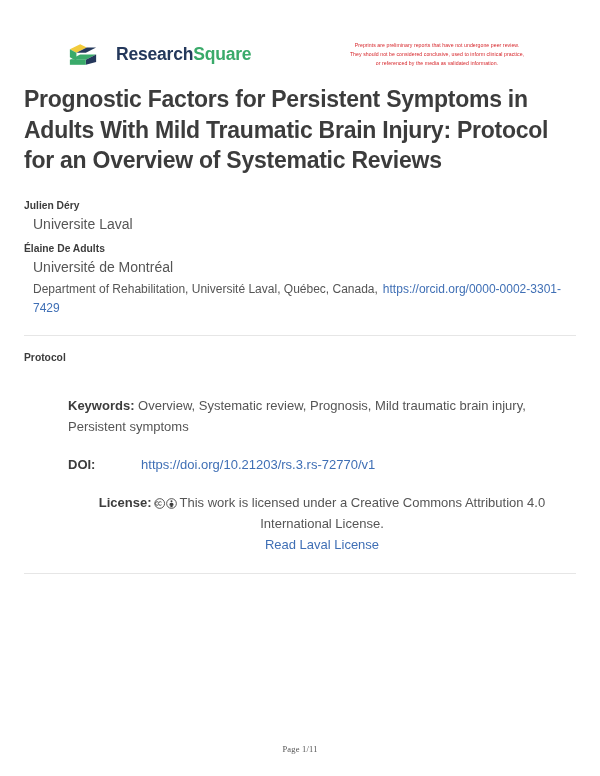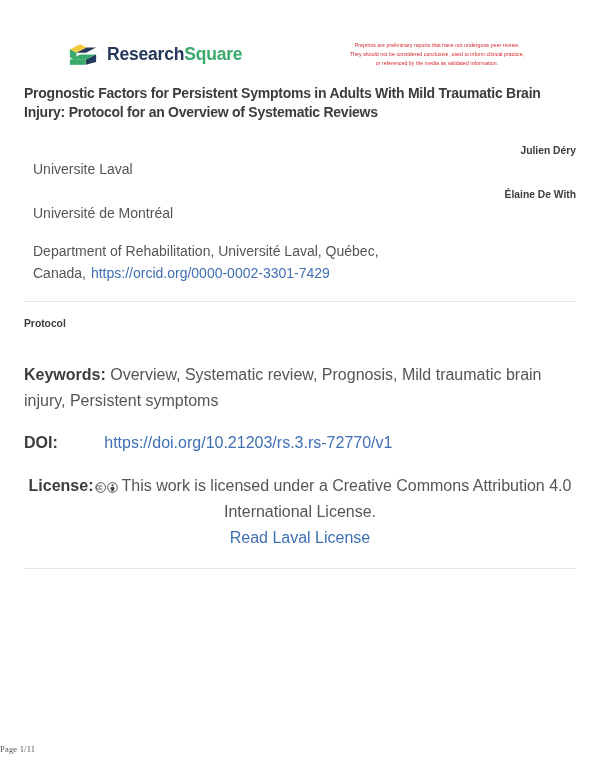--- a/index.html
+++ b/index.html
@@ -29,21 +29,21 @@
     height: 56px;
     display: flex;
     align-items: flex-start;
   }
   .brand {
     position: absolute;
     left: 44px;
     top: 42px;
     display: flex;
     align-items: center;
-    gap: 9px;
+    gap: 18px;
   }
   .brand-mark {
     width: 30px;
     height: 25px;
     display: block;
   }
   .brand-word {
     font-size: 17.5px;
     font-weight: bold;
     letter-spacing: -0.2px;
@@ -62,38 +62,37 @@
     font-size: 5.2px;
     line-height: 1.72;
     text-align: center;
     letter-spacing: 0.05px;
   }
   .disclaimer div { white-space: nowrap; }
 
   
   .title {
     margin: 28px 0 0 0;
-    font-size: 14px;
+    font-size: 23px;
     line-height: 1.33;
     font-weight: bold;
     color: #3c3c3c;
     letter-spacing: -0.25px;
   }
 
   
   .authors {
     margin-top: 22px;
   }
   .author-name {
     font-size: 10.3px;
     font-weight: bold;
     color: #3c3c3c;
     line-height: 1.55;
     margin-top: 6px;
-    text-align: right;
   }
   .author-name:first-child { margin-top: 0; }
   .author-affil {
     font-size: 14px;
     color: #555555;
     line-height: 1.55;
     padding-left: 9px;
   }
   .corr-name {
     font-size: 10.3px;
@@ -106,49 +105,50 @@
     display: inline-block;
     vertical-align: -2px;
     margin: 0 2px 0 1px;
   }
   .corr-email {
     color: #3f6fb5;
     font-weight: bold;
     text-decoration: none;
   }
   .corr-affil {
-    font-size: 14px;
+    font-size: 12px;
     color: #555555;
     line-height: 1.6;
     padding-left: 9px;
-    margin-top: 15px;
+    margin-top: 1px;
   }
   .orcid-link {
     color: #3f6fb5;
     text-decoration: none;
     margin-left: 5px;
   }
 
   
   hr.rule {
     border: 0;
     border-top: 1px solid #e6e6e6;
     margin: 17px 0 0 0;
     height: 0;
   }
 
   
   .meta {
     margin-top: 16px;
   }
   .meta-line {
-    font-size: 16px;
+    font-size: 13px;
     line-height: 1.6;
     color: #3c3c3c;
     margin-bottom: 17px;
+    margin-left: 44px;
   }
   .meta-line:last-child { margin-bottom: 0; text-align: center; }
   .meta-label {
     font-weight: bold;
     color: #3c3c3c;
   }
   .meta-value { color: #555555; }
   .meta-link {
     color: #3f6fb5;
     text-decoration: none;
@@ -171,20 +171,21 @@
     display: inline-block;
     margin-top: 1px;
   }
 
   
   .footer {
     position: absolute;
     left: 0;
     right: 0;
     bottom: 22px;
+    text-align: center;
     font-family: "Liberation Serif", serif;
     font-size: 8.5px;
     color: #555555;
     letter-spacing: 0.2px;
   }
 </style>
 </head>
 <body>
 
 <div class="page">
@@ -213,21 +214,21 @@
 
   </div>
 
   <h1 class="title">Prognostic Factors for Persistent Symptoms in Adults With Mild Traumatic Brain Injury: Protocol for an Overview of Systematic Reviews</h1>
 
   <div class="authors">
 
     <div class="author-name">Julien Déry</div>
     <div class="author-affil">Universite Laval</div>
 
-    <div class="author-name">Élaine De With</div>
+    <div class="author-name">Élaine De Adults</div>
     <div class="author-affil">Université de Montréal</div>
 
 
     <div class="corr-affil">
       <span>Department of Rehabilitation, Université Laval, Québec, Canada,</span><a class="orcid-link" href="#">https://orcid.org/0000-0002-3301-7429</a>
     </div>
 
   </div>
 
   <hr class="rule">

